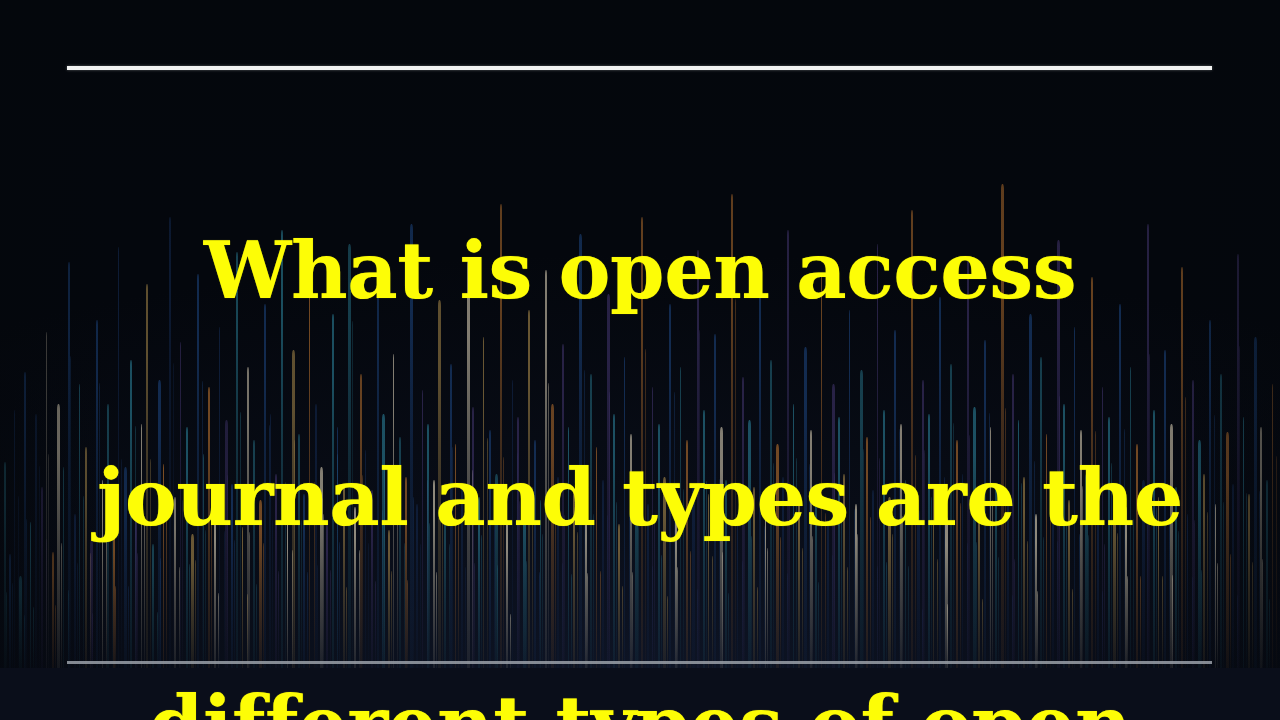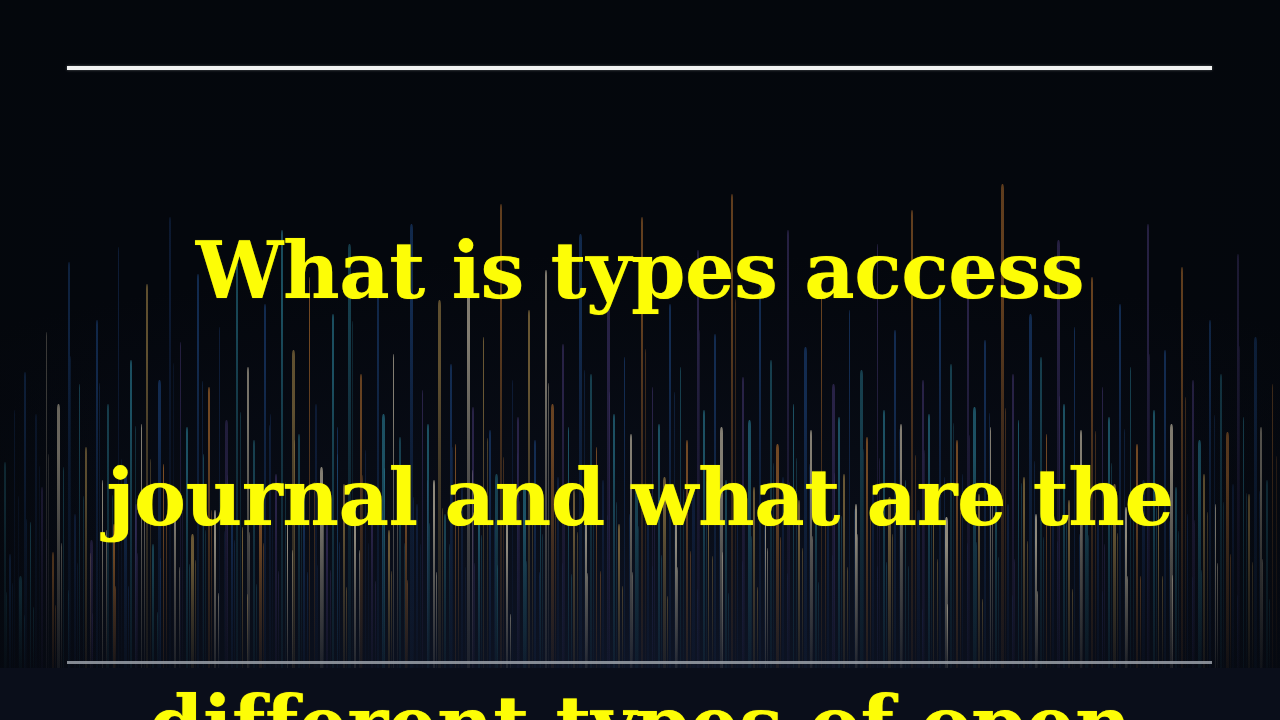--- a/index.html
+++ b/index.html
@@ -568,21 +568,21 @@
       <div class="streak" style="left: 1276px; width: 1px; height: 216px; opacity: 0.32; background: linear-gradient(rgb(200, 122, 48) 0%, rgba(200, 122, 48, 0.45) 60%, rgba(200, 122, 48, 0.05) 100%);"></div>
     </div>
 
   <div class="bg-vignette"></div>
 
   <div class="bg-bottombar"></div>
 
   <div class="rule-top"></div>
 
   <div class="headline">
-    <span class="ln">What is types access</span>
-    <span class="ln">journal and what are the</span>
+    <span class="ln">What is open access</span>
+    <span class="ln">journal and types are the</span>
     <span class="ln">different types of open</span>
     
   </div>
 
   <div class="rule-bottom"></div>
 
 </div>
 
 </body></html>

